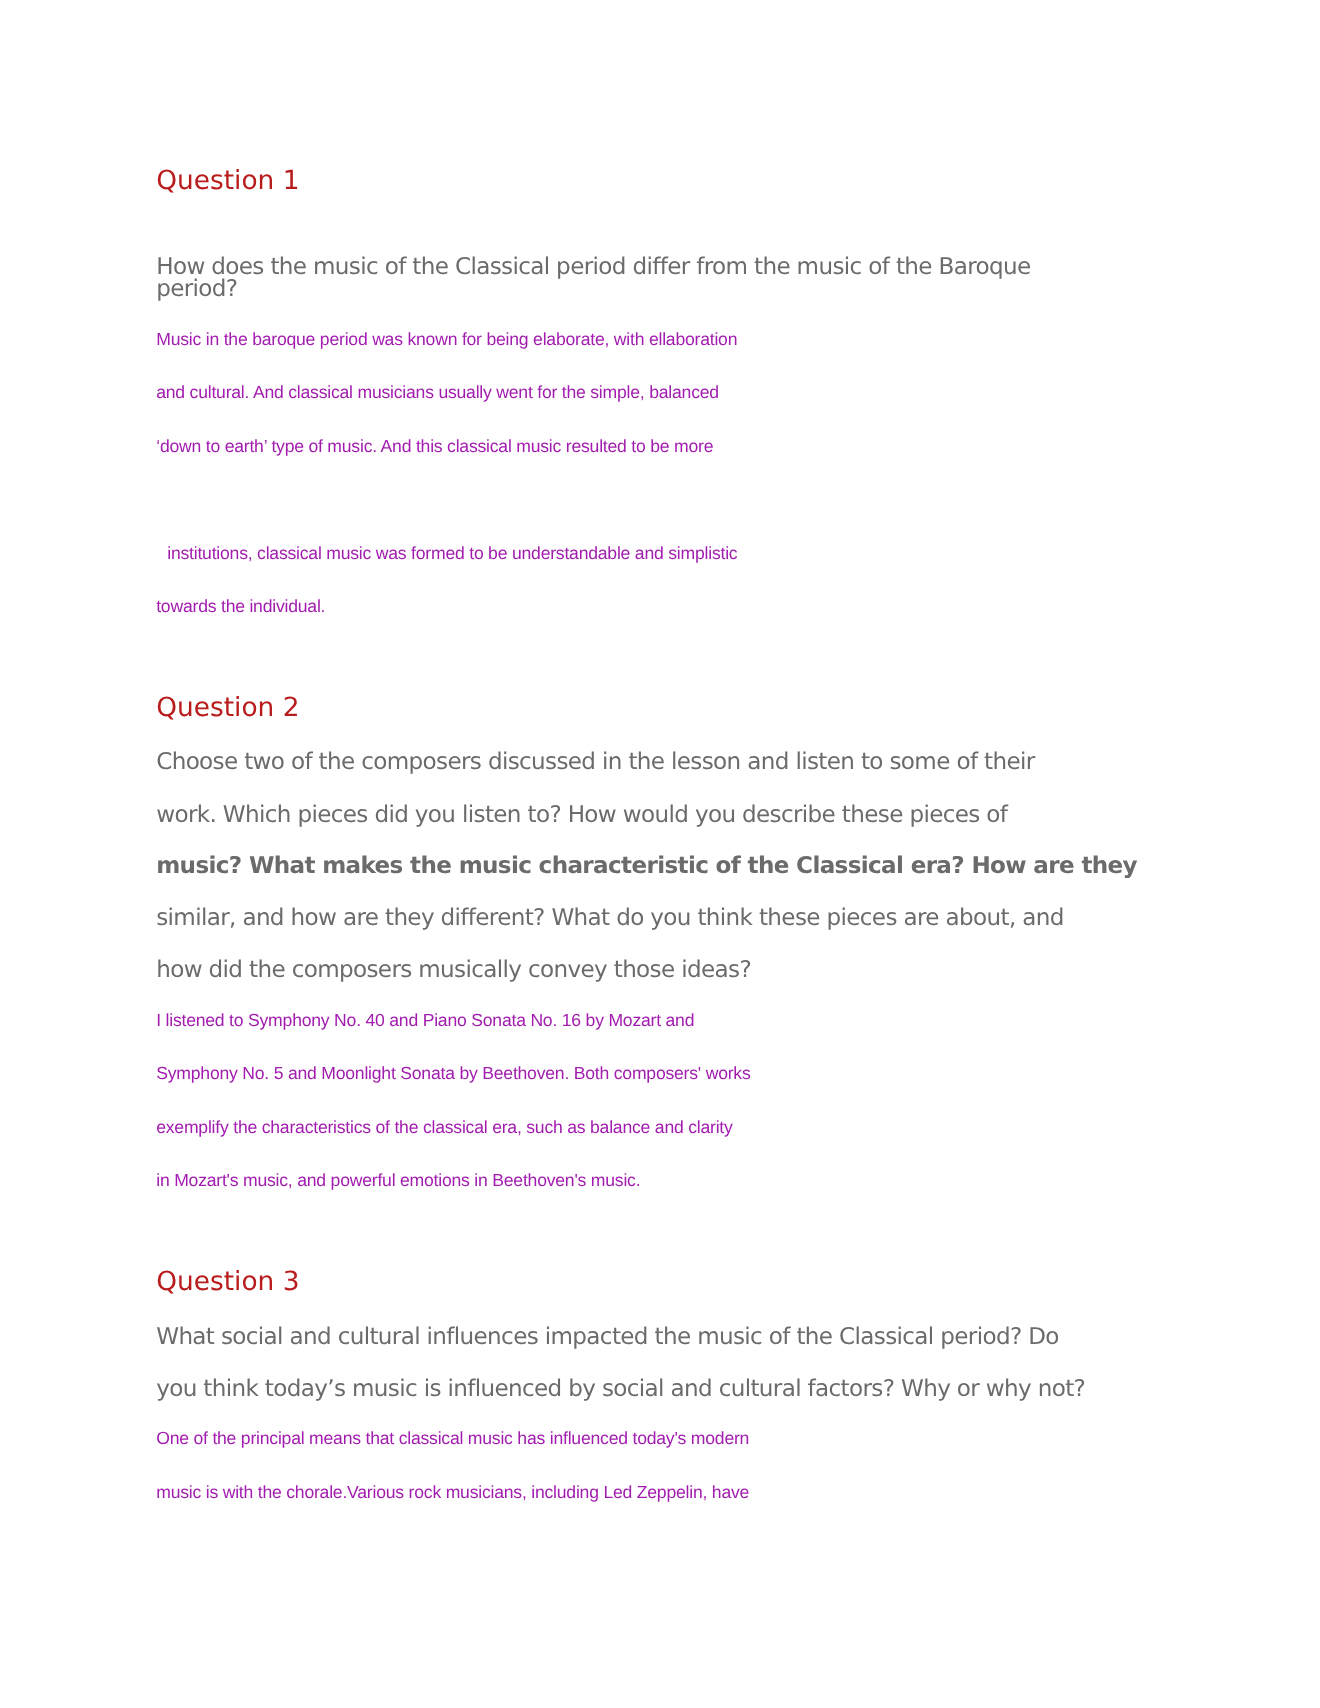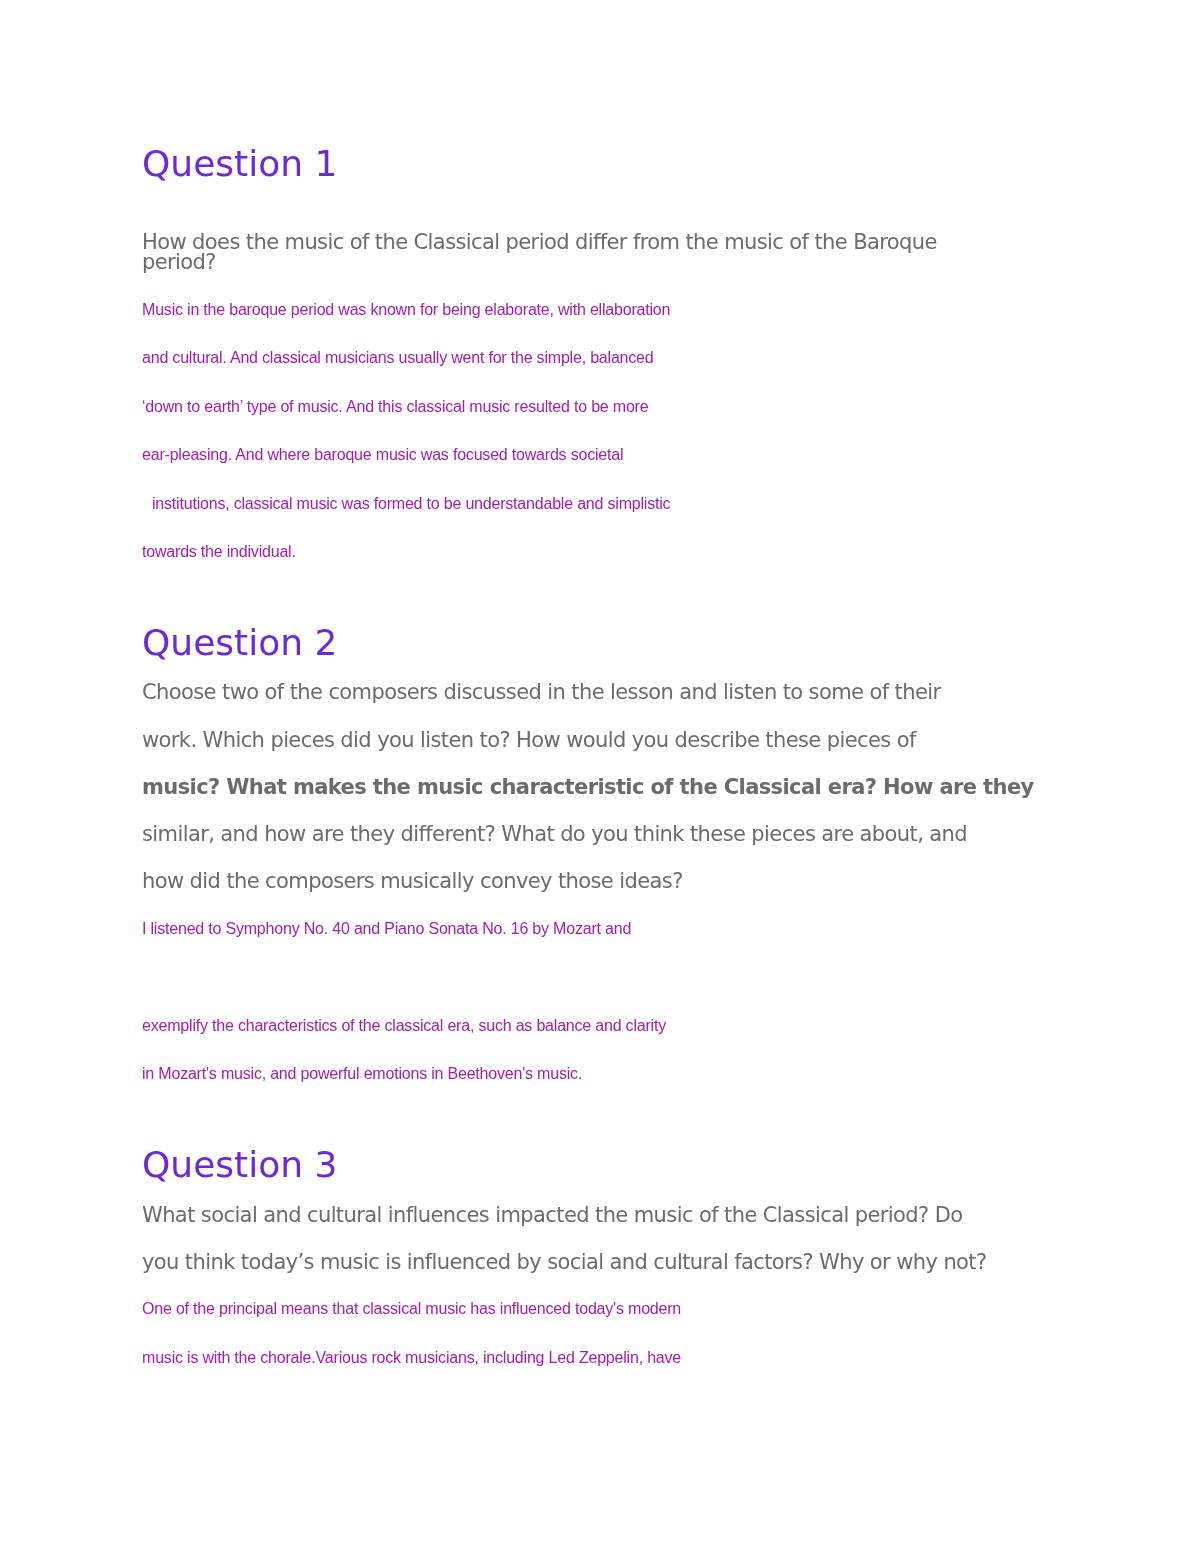--- a/index.html
+++ b/index.html
@@ -1,21 +1,21 @@
 <!DOCTYPE html>
 <html><head>
 <meta charset="utf-8">
 <style>
   html, body { margin: 0; padding: 0; background: #ffffff; }
   body { width: 1200px; height: 1553px; position: relative; overflow: hidden; }
   .page { position: absolute; left: 0; top: 0; width: 1200px; height: 1553px; background: #ffffff; }
   .heading {
     position: absolute; left: 142px;
     font-family: "DejaVu Sans", sans-serif;
-    font-size: 36px; color: #6d28d9; white-space: nowrap;
+    font-size: 24px; color: #b91c1c; white-space: nowrap;
     letter-spacing: 0px; line-height: 44px;
   }
   .prompt-line {
     position: absolute; left: 142px;
     font-family: "DejaVu Sans", sans-serif;
     font-size: 21px; color: #6b6b6b; white-space: nowrap;
     line-height: 30px; letter-spacing: -0.6px;
   }
   .answer-line {
     position: absolute; left: 142px;
@@ -28,31 +28,31 @@
 <body>
 
 <div class="page">
 
   <div class="heading" style="top:142px;">Question 1</div>
   <div class="prompt-line" style="top:199px;margin-top:28px;">How does the music of the Classical period differ from the music of the Baroque</div>
   <div class="prompt-line" style="top:247px;">period?</div>
   <div class="answer-line" style="top:295px;">Music in the baroque period was known for being elaborate, with ellaboration</div>
   <div class="answer-line" style="top:343px;">and cultural. And classical musicians usually went for the simple, balanced</div>
   <div class="answer-line" style="top:392px;">‘down to earth’ type of music. And this classical music resulted to be more</div>
-  <div class="answer-line" style="top:440px;">ear-pleasing. And where baroque music was focused towards societal</div>
   <div class="answer-line" style="top:489px;margin-left:10px;">institutions, classical music was formed to be understandable and simplistic</div>
   <div class="answer-line" style="top:537px;">towards the individual.</div>
 
   <div class="heading" style="top:621px;">Question 2</div>
   <div class="prompt-line" style="top:677px;">Choose two of the composers discussed in the lesson and listen to some of their</div>
   <div class="prompt-line" style="top:725px;">work. Which pieces did you listen to? How would you describe these pieces of</div>
   <div class="prompt-line" style="top:772px;font-weight:bold;">music? What makes the music characteristic of the Classical era? How are they</div>
   <div class="prompt-line" style="top:819px;">similar, and how are they different? What do you think these pieces are about, and</div>
   <div class="prompt-line" style="top:866px;">how did the composers musically convey those ideas?</div>
   <div class="answer-line" style="top:914px;">I listened to Symphony No. 40 and Piano Sonata No. 16 by Mozart and</div>
+  <div class="answer-line" style="top:962px;">Symphony No. 5 and Moonlight Sonata by Beethoven. Both composers' works</div>
   <div class="answer-line" style="top:1011px;">exemplify the characteristics of the classical era, such as balance and clarity</div>
   <div class="answer-line" style="top:1059px;">in Mozart's music, and powerful emotions in Beethoven's music.</div>
 
   <div class="heading" style="top:1143px;">Question 3</div>
   <div class="prompt-line" style="top:1200px;">What social and cultural influences impacted the music of the Classical period? Do</div>
   <div class="prompt-line" style="top:1247px;">you think today’s music is influenced by social and cultural factors? Why or why not?</div>
   <div class="answer-line" style="top:1294px;">One of the principal means that classical music has influenced today's modern</div>
   <div class="answer-line" style="top:1343px;">music is with the chorale.Various rock musicians, including Led Zeppelin, have</div>
 
 </div>

